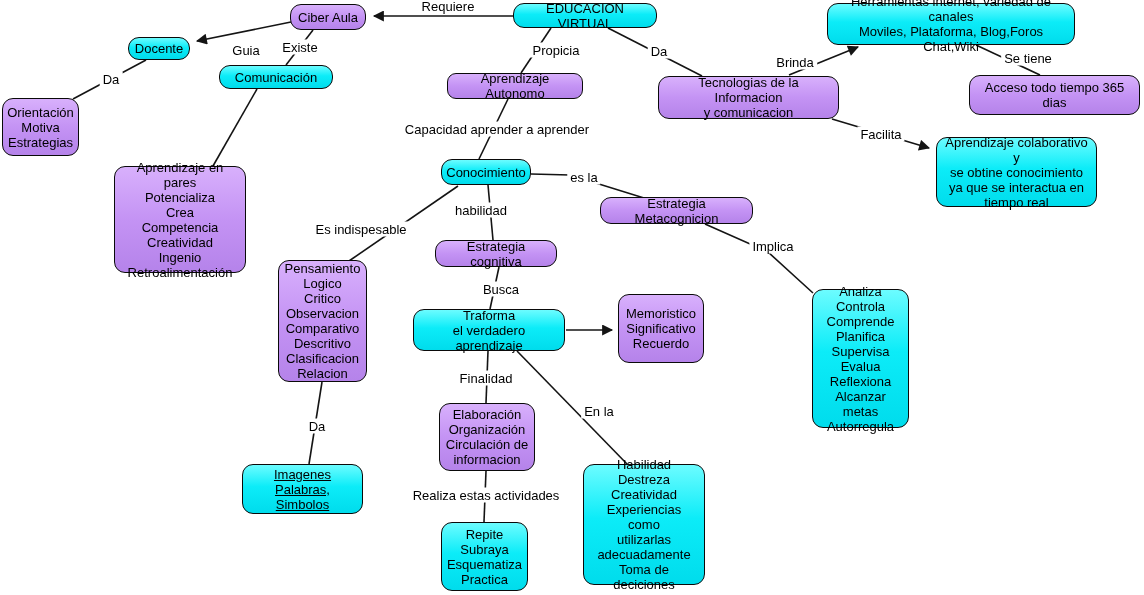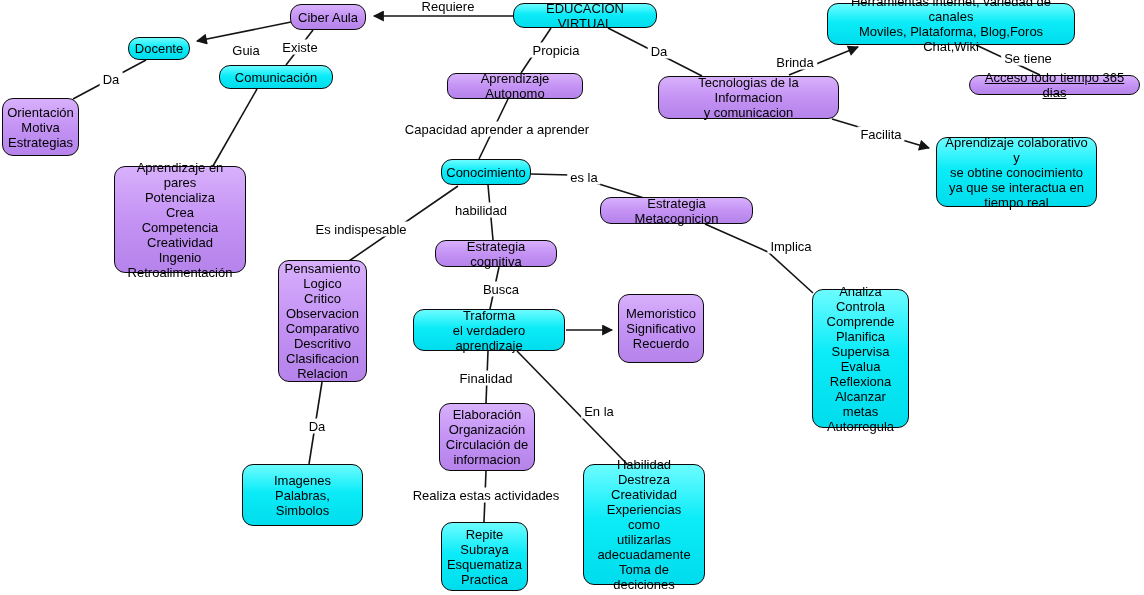--- a/index.html
+++ b/index.html
@@ -26,49 +26,49 @@
   
   #n-educacion{left:513px;top:3px;width:144px;height:25px;}
   #n-ciber{left:290px;top:4px;width:76px;height:26px;}
   #n-docente{left:128px;top:37px;width:62px;height:23px;}
   #n-comunicacion{left:219px;top:65px;width:114px;height:24px;}
   #n-orientacion{left:2px;top:98px;width:77px;height:58px;}
   #n-pares{left:114px;top:166px;width:132px;height:107px;}
   #n-autonomo{left:447px;top:73px;width:136px;height:26px;border-radius:9px;}
   #n-tic{left:658px;top:76px;width:181px;height:43px;}
   #n-herramientas{left:827px;top:3px;width:248px;height:42px;}
-  #n-acceso{left:969px;top:75px;width:171px;height:20px;text-decoration:underline;}
+  #n-acceso{left:969px;top:75px;width:171px;height:40px;}
   #n-colaborativo{left:936px;top:137px;width:161px;height:70px;}
   #n-conocimiento{left:441px;top:159px;width:90px;height:26px;}
   #n-metacognicion{left:600px;top:197px;width:153px;height:27px;}
   #n-cognitiva{left:435px;top:240px;width:122px;height:27px;}
   #n-pensamiento{left:278px;top:260px;width:89px;height:122px;}
   #n-traforma{left:413px;top:309px;width:152px;height:42px;}
   #n-memoristico{left:618px;top:294px;width:86px;height:69px;}
   #n-analiza{left:812px;top:289px;width:97px;height:139px;}
   #n-elaboracion{left:439px;top:403px;width:96px;height:68px;}
   #n-repite{left:441px;top:522px;width:87px;height:69px;}
   #n-habilidad{left:583px;top:464px;width:122px;height:121px;}
-  #n-imagenes{left:242px;top:464px;width:121px;height:62px;}
+  #n-imagenes{left:242px;top:464px;width:121px;height:50px;text-decoration:underline;}
   
   #l-requiere{left:448px;top:6px;}
   #l-guia{left:246px;top:23px;margin-top:27px;}
   #l-existe{left:300px;top:47px;}
   #l-da-docente{left:111px;top:79px;}
   #l-genera{left:223px;top:128px;margin-top:48px;}
   #l-propicia{left:556px;top:50px;}
   #l-capacidad{left:497px;top:129px;}
   #l-da-tic{left:659px;top:51px;}
   #l-brinda{left:795px;top:62px;}
   #l-se-tiene{left:1028px;top:58px;}
   #l-facilita{left:881px;top:134px;}
   #l-es-la{left:584px;top:177px;}
   #l-habilidad{left:481px;top:210px;}
   #l-es-indispesable{left:361px;top:229px;}
-  #l-implica{left:791px;top:246px;text-align:center;}
+  #l-implica{left:773px;top:246px;text-align:center;}
   #l-busca{left:501px;top:289px;}
   #l-finalidad{left:486px;top:378px;}
   #l-en-la{left:599px;top:411px;}
   #l-realiza{left:486px;top:495px;}
   #l-da-imagenes{left:317px;top:426px;}
   .edge{stroke:#141414;stroke-width:1.6;fill:none;}
 </style>
 </head>
 <body>
 

